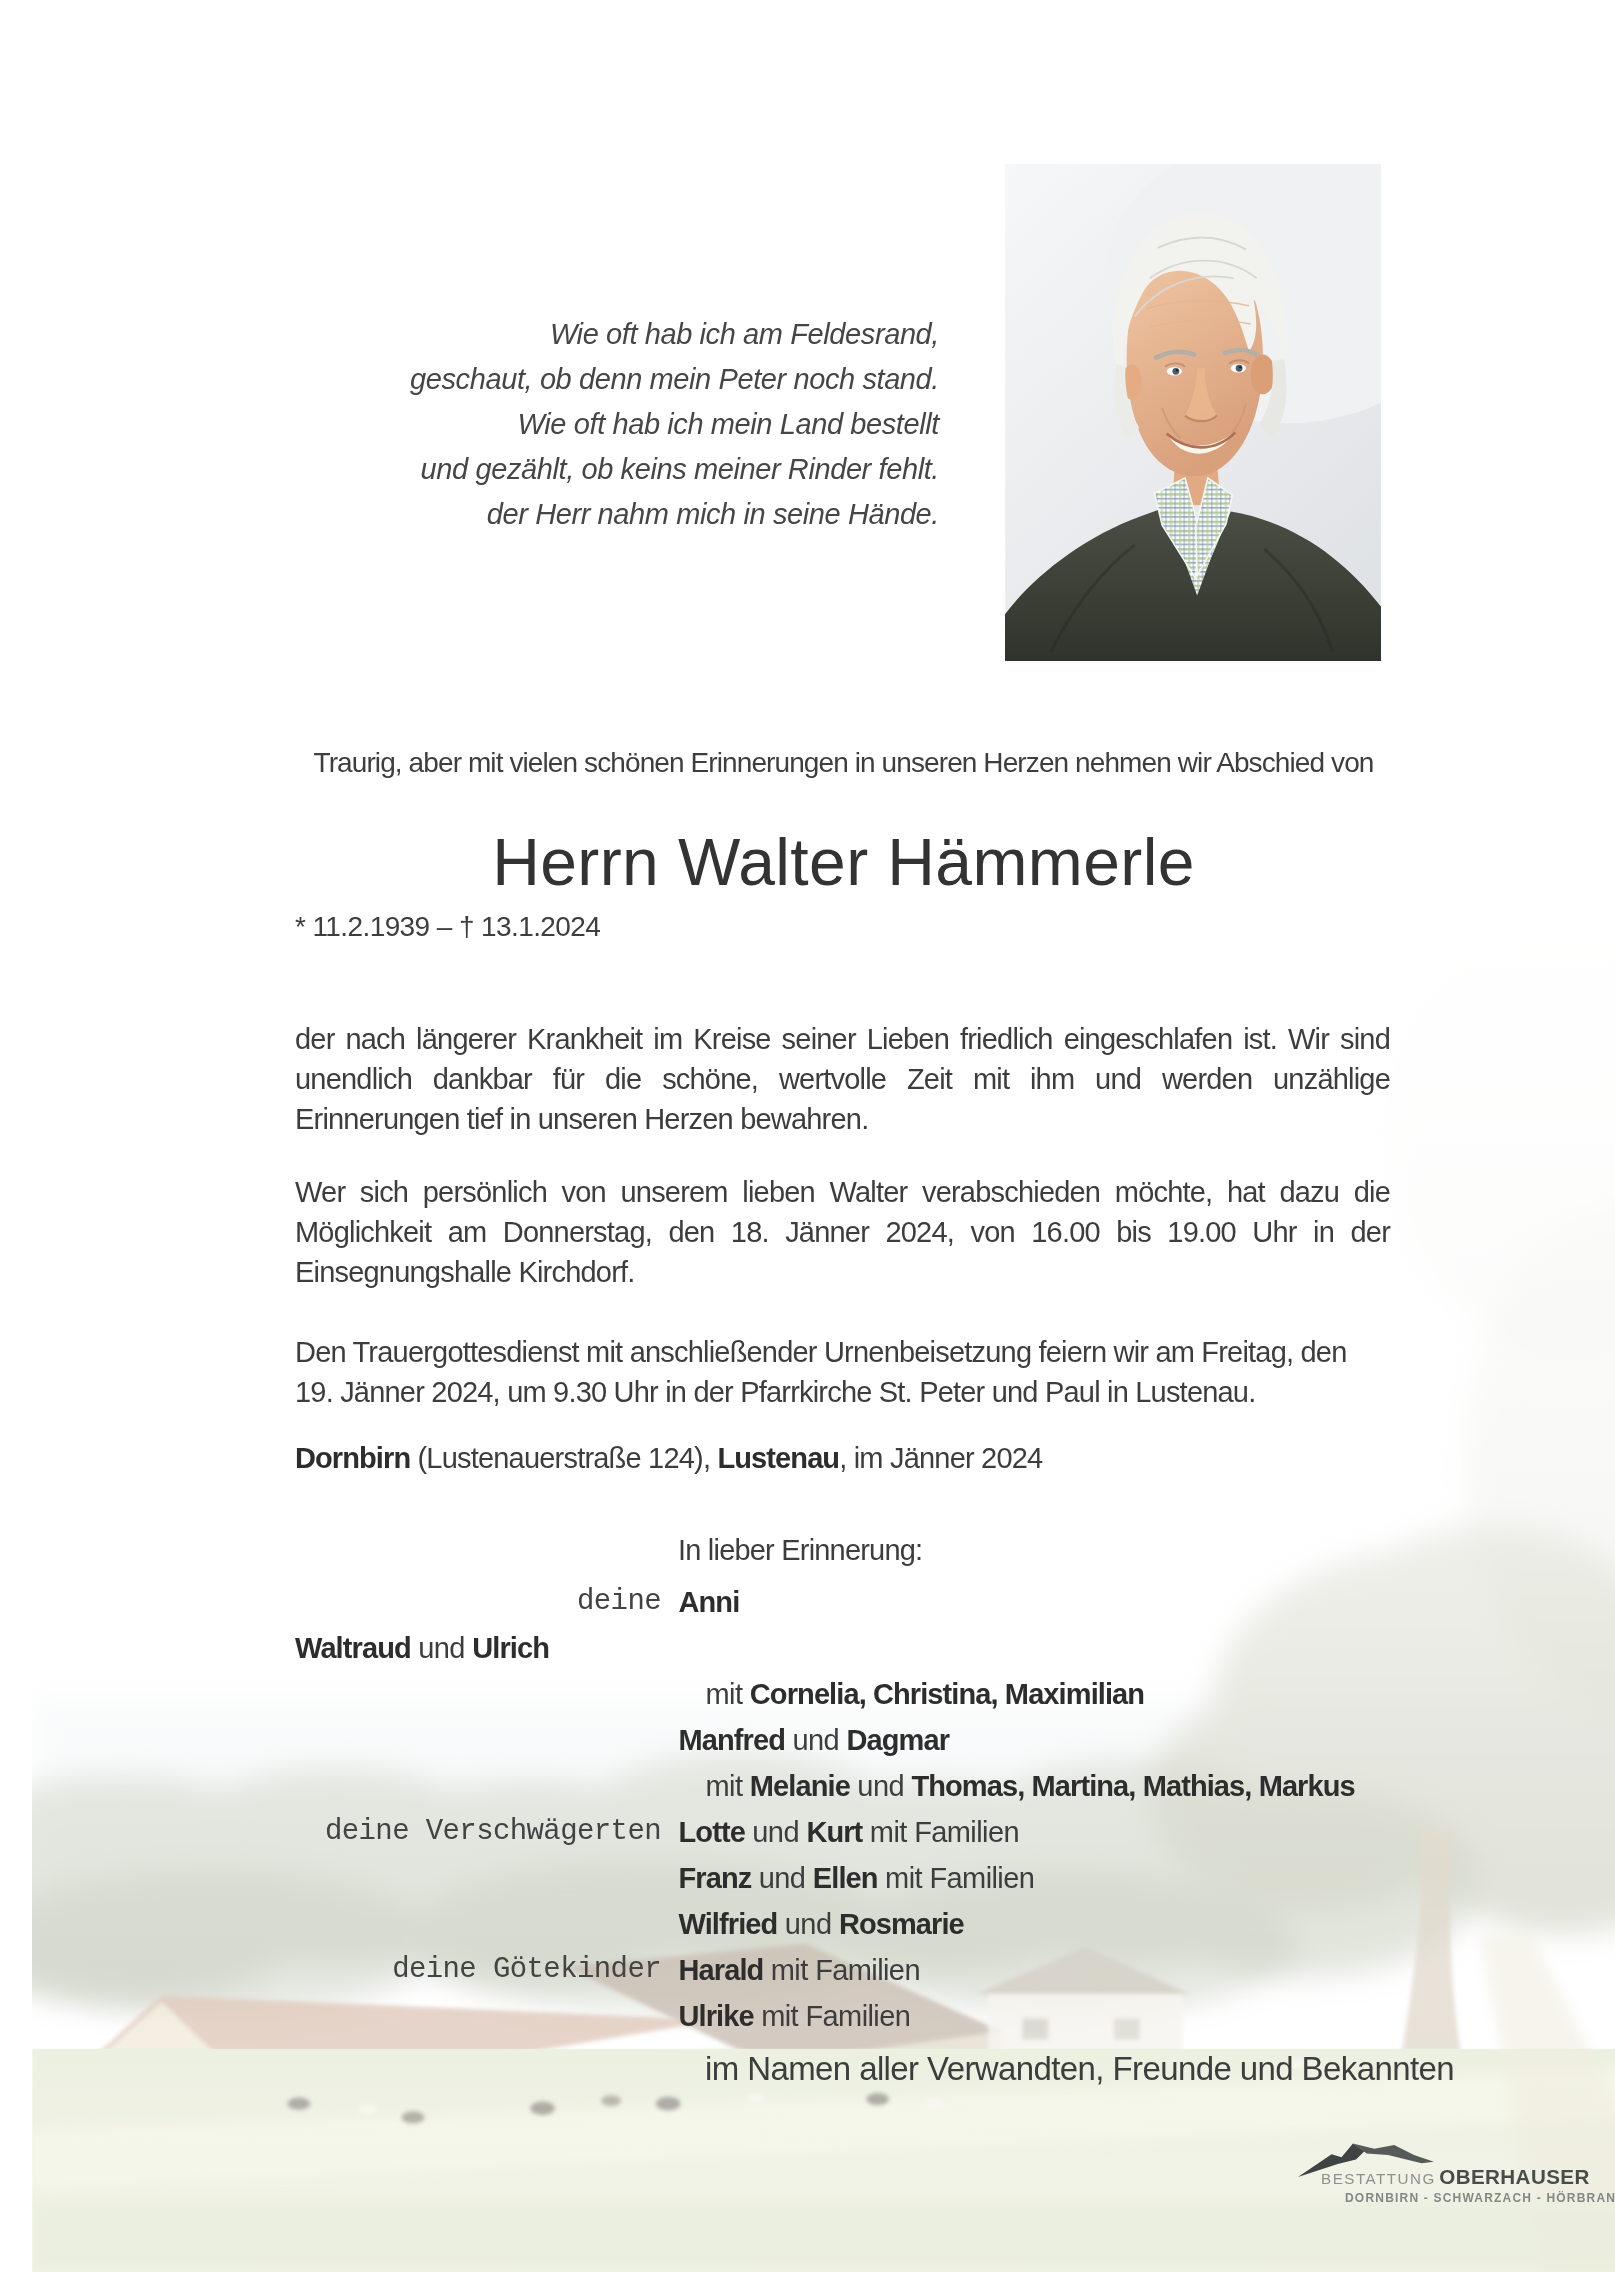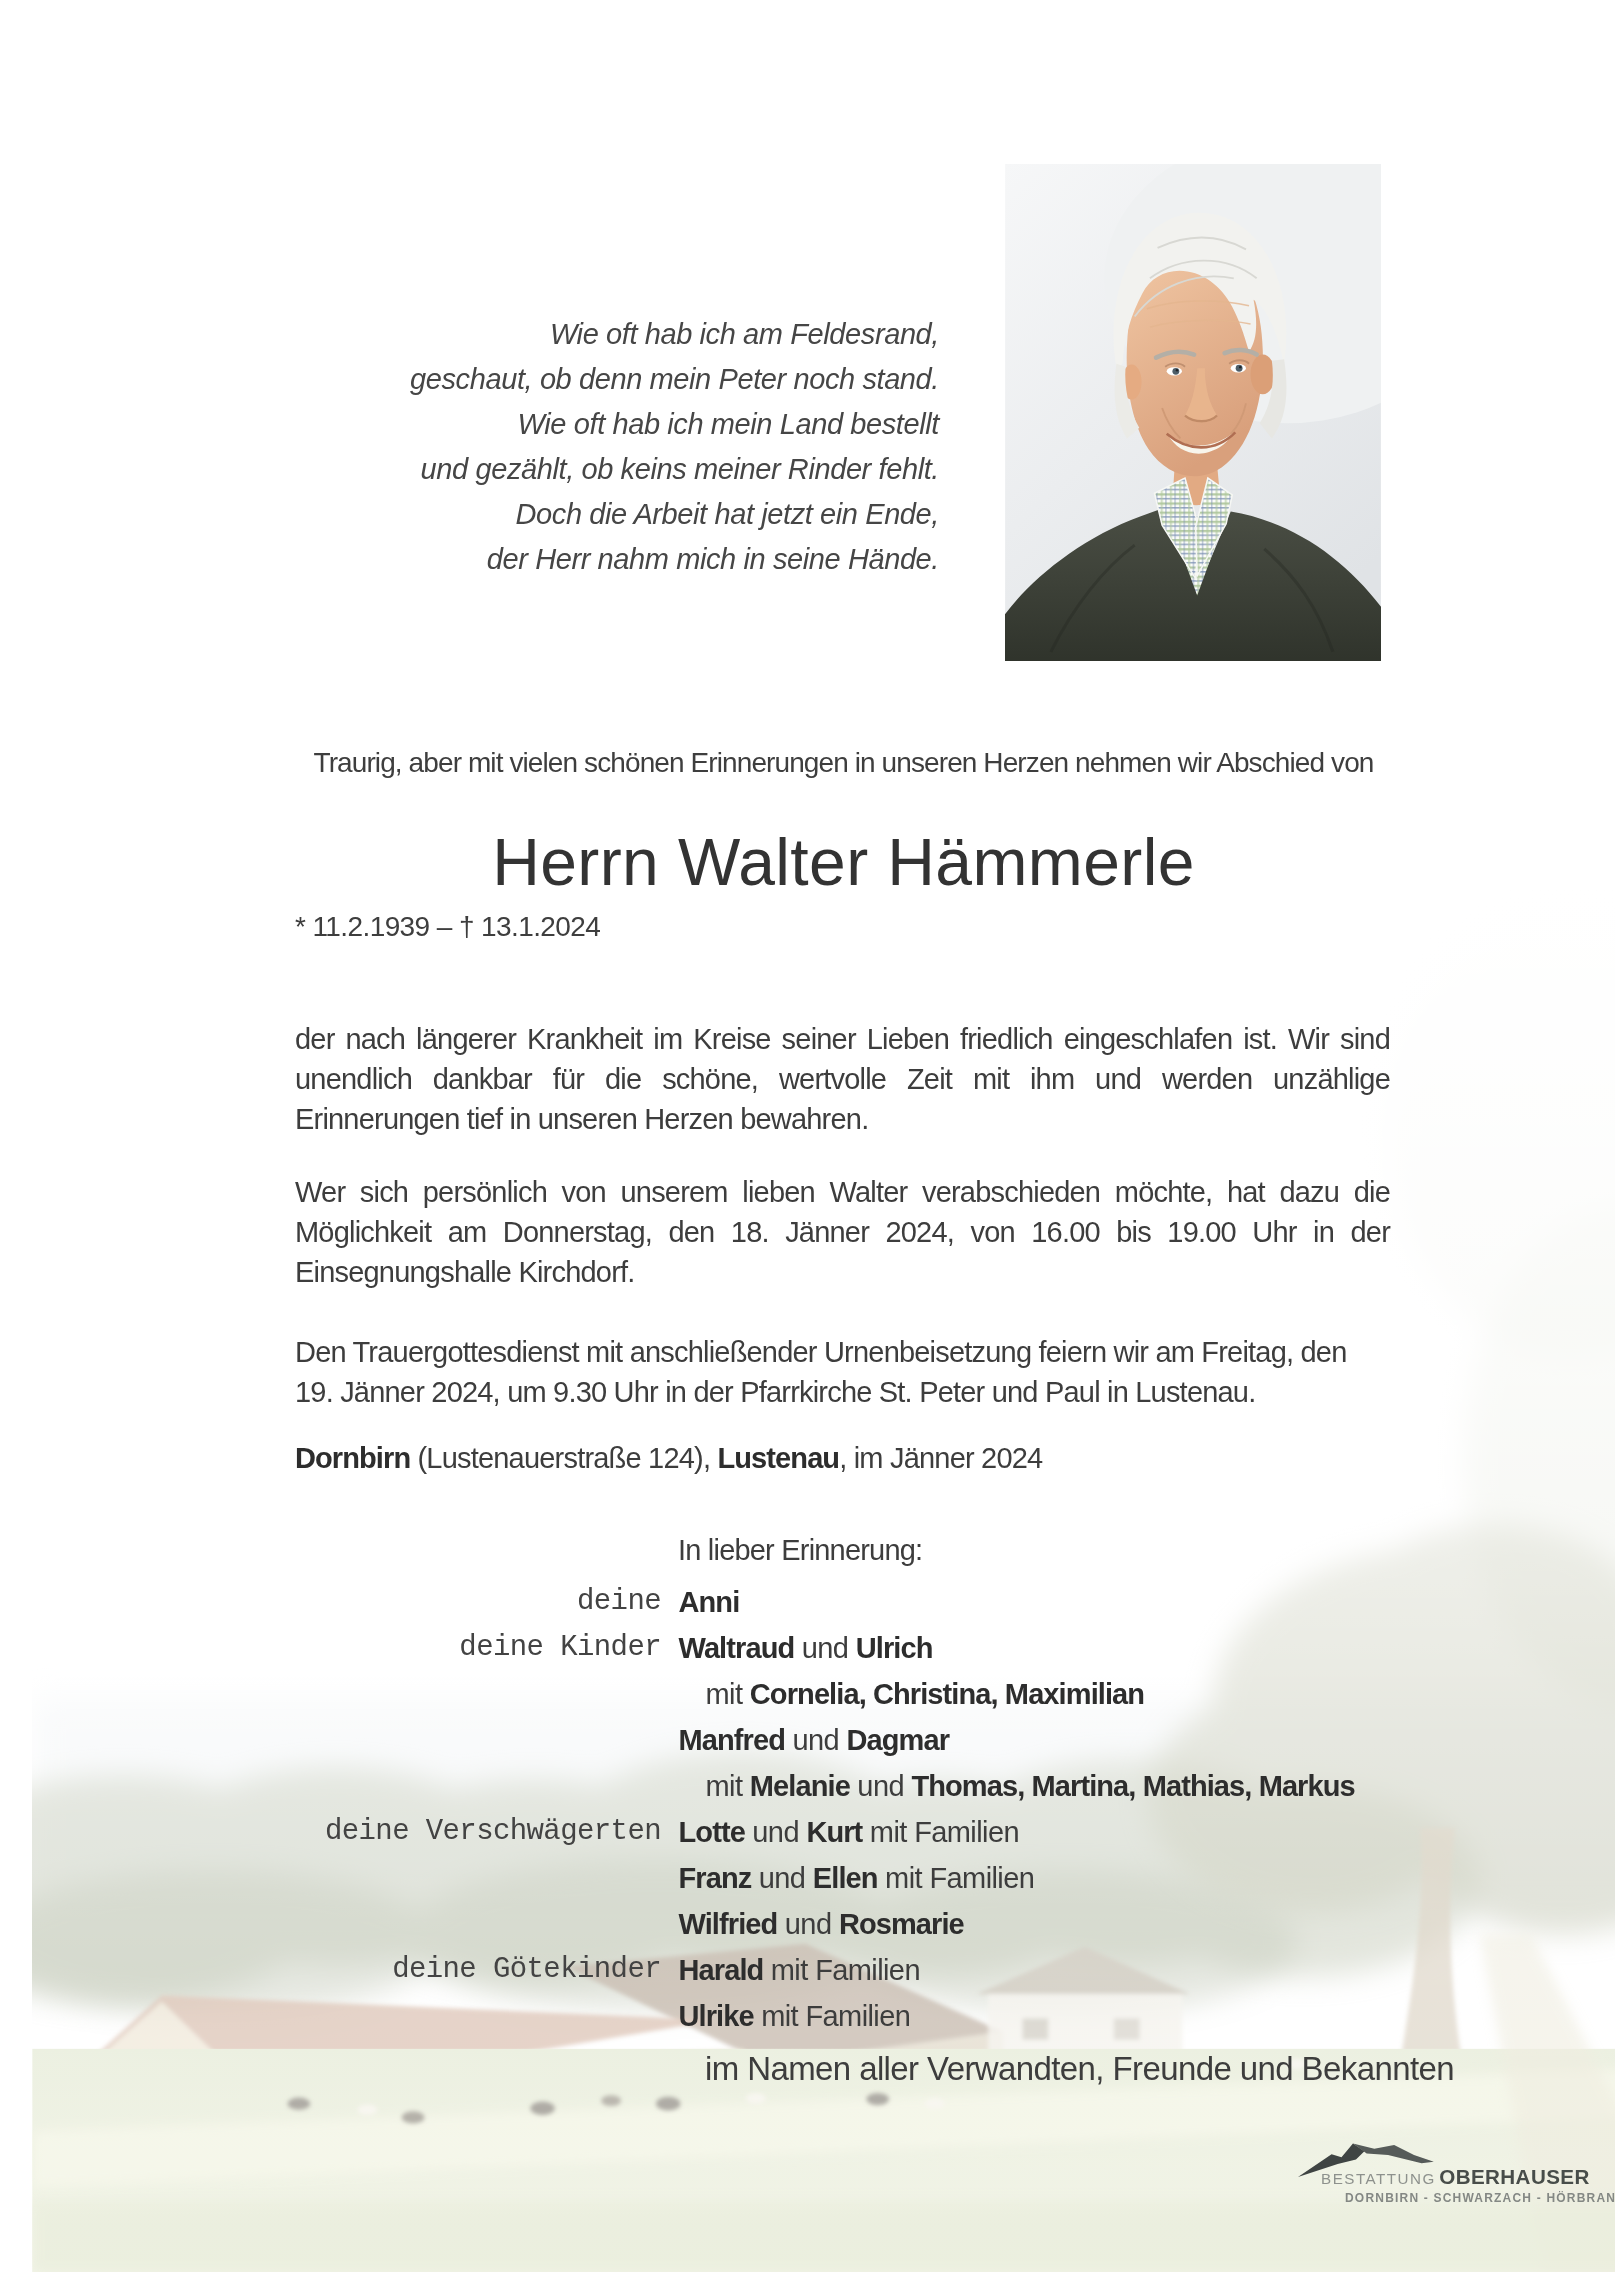--- a/index.html
+++ b/index.html
@@ -148,21 +148,20 @@
       <ellipse cx="1660" cy="1560" rx="12" ry="7" fill="#f2efe4"></ellipse>
     </g>
   </svg>
   <div class="abs wash"></div>
 
   <div class="abs content poem">
     <div>Wie oft hab ich am Feldesrand,</div>
     <div>geschaut, ob denn mein Peter noch stand.</div>
     <div>Wie oft hab ich mein Land bestellt</div>
     <div>und gezählt, ob keins meiner Rinder fehlt.</div>
-    <div>Doch die Arbeit hat jetzt ein Ende,</div>
     <div>der Herr nahm mich in seine Hände.</div>
   </div>
 
   <svg class="abs content photo" viewBox="0 0 493 652" xmlns="http://www.w3.org/2000/svg">
     <defs>
       <linearGradient id="gBg" x1="0" y1="0" x2="0.7" y2="1">
         <stop offset="0" stop-color="#f6f7f8"></stop>
           <stop offset="1" stop-color="#e0e3e6"></stop>
       </linearGradient>
       <linearGradient id="gSkin" x1="0" y1="0" x2="0.4" y2="1">
@@ -232,21 +231,20 @@
 
   <div class="abs content place"><span class="sb">Dornbirn</span><span class="sr"> (Lustenauerstraße 124), </span><span class="sb">Lustenau</span><span class="sr">, im Jänner 2024</span></div>
 
   <div class="abs content mem-heading">In lieber Erinnerung:</div>
   <div class="abs content mem-rows">
       <div class="mem-row">
         <div class="mem-label">deine</div>
         <div class="mem-value"><span class="sb">Anni</span></div>
       </div>
       <div class="mem-row">
-        <div class="mem-label">deine Kinder</div>
         <div class="mem-value"><span class="sb">Waltraud</span><span class="sr"> und </span><span class="sb">Ulrich</span></div>
       </div>
       <div class="mem-row">
         <div class="mem-label"></div>
         <div class="mem-value indent"><span class="sr">mit </span><span class="sb">Cornelia, Christina, Maximilian</span></div>
       </div>
       <div class="mem-row">
         <div class="mem-label"></div>
         <div class="mem-value"><span class="sb">Manfred</span><span class="sr"> und </span><span class="sb">Dagmar</span></div>
       </div>

